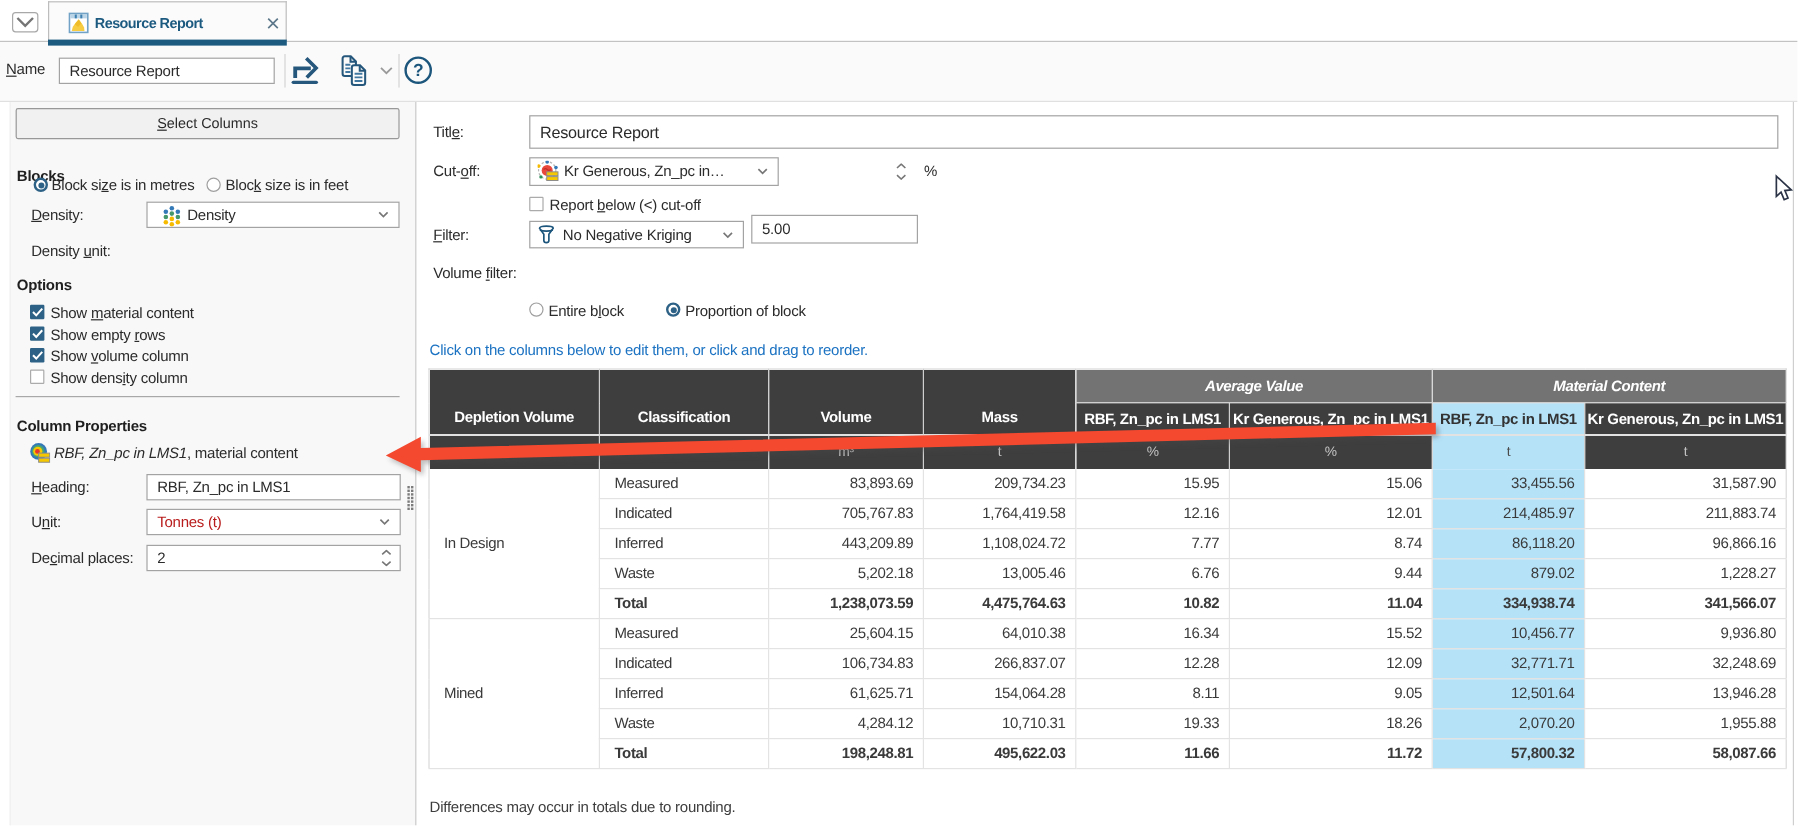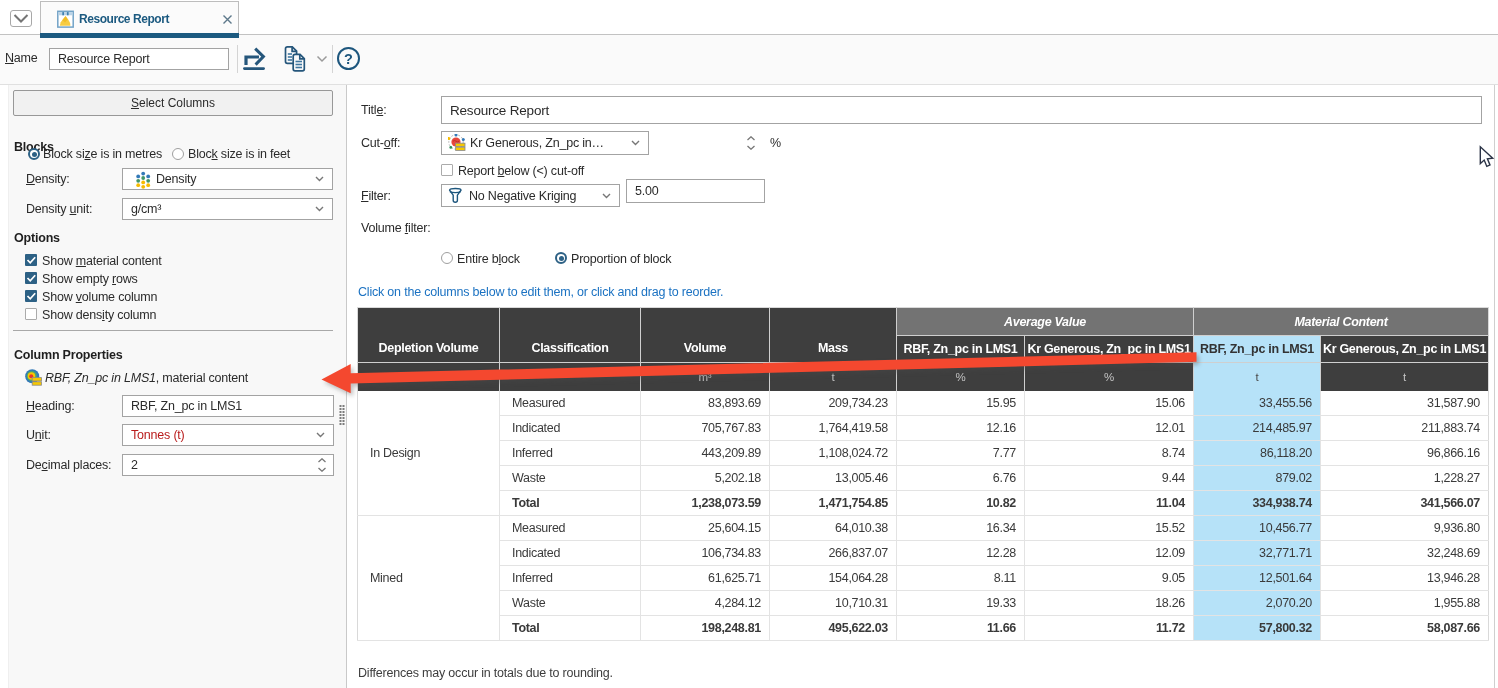--- a/index.html
+++ b/index.html
@@ -154,26 +154,20 @@
           <circle cx="13.2" cy="10.8" r="1.9" fill="#43976a"></circle>
           <circle cx="13.2" cy="15.2" r="1.9" fill="#f6bb00"></circle>
       </g>
     </svg>
     <span>Density</span>
     <svg class="chev" viewBox="0 0 9 6">
         <polyline points="1,1 4.5,4.5 8,1" fill="none" stroke="#777" stroke-width="1.4"></polyline>
       </svg>
   </div>
   <div class="lbl" style="left:26px;top:202px;height:14px;">Density <u>u</u>nit:</div>
-  <div class="dd" style="left:122px;top:198px;width:211px;height:22px;padding-left:8px;">
-    <span>g/cm³</span>
-    <svg class="chev" viewBox="0 0 9 6">
-        <polyline points="1,1 4.5,4.5 8,1" fill="none" stroke="#777" stroke-width="1.4"></polyline>
-      </svg>
-  </div>
 
   <div class="lbl bold" style="left:14px;top:231px;height:13px;">Options</div>
   <div class="cb" style="left:25px;top:254px;">
       <svg width="11" height="9" viewBox="0 0 11 9">
         <polyline points="1.5,4 4.2,6.8 9.2,1.2" fill="none" stroke="#fff" stroke-width="1.7"></polyline>
       </svg>
     </div>
   <div class="lbl" style="left:42px;top:254px;height:14px;">Show <u>m</u>aterial content</div>
   <div class="cb" style="left:25px;top:272px;">
       <svg width="11" height="9" viewBox="0 0 11 9">
@@ -347,21 +341,21 @@
           <td class="num bl">5,202.18</td>
           <td class="num bl">13,005.46</td>
           <td class="num bl">6.76</td>
           <td class="num bl">9.44</td>
           <td class="num bl hl">879.02</td>
           <td class="num bl">1,228.27</td>
         </tr>
     <tr class="br tot">
           <td class="cls bl">Total</td>
           <td class="num bl">1,238,073.59</td>
-          <td class="num bl">1,471,754.85</td>
+          <td class="num bl">4,475,764.63</td>
           <td class="num bl">10.82</td>
           <td class="num bl">11.04</td>
           <td class="num bl hl">334,938.74</td>
           <td class="num bl">341,566.07</td>
         </tr>
     <tr class="br">
       <td class="dep" rowspan="5">Mined</td>
       <td class="cls bl">Measured</td>
           <td class="num bl">25,604.15</td>
           <td class="num bl">64,010.38</td>

